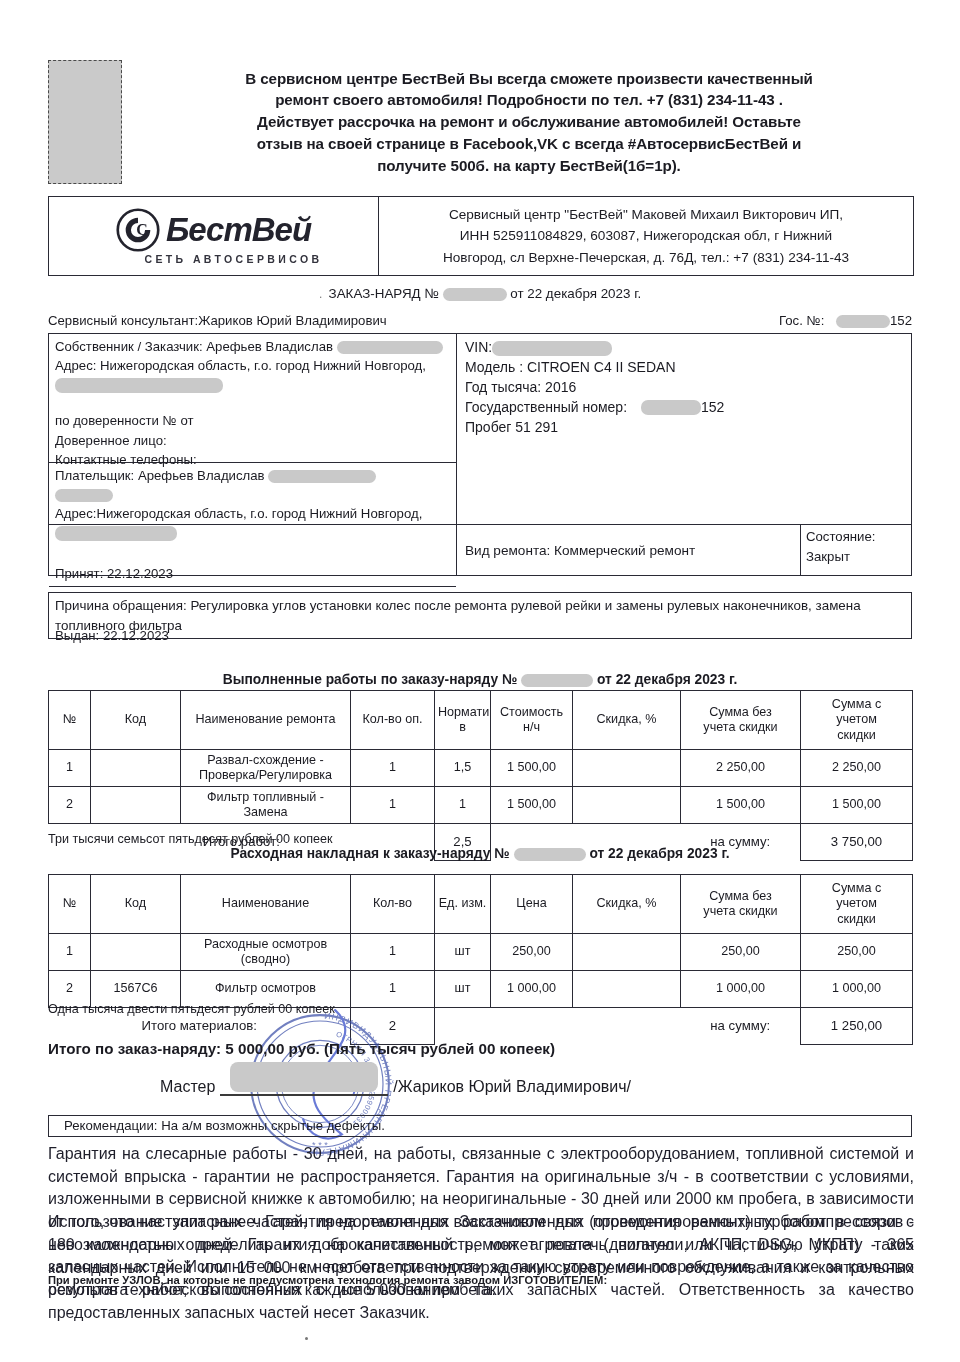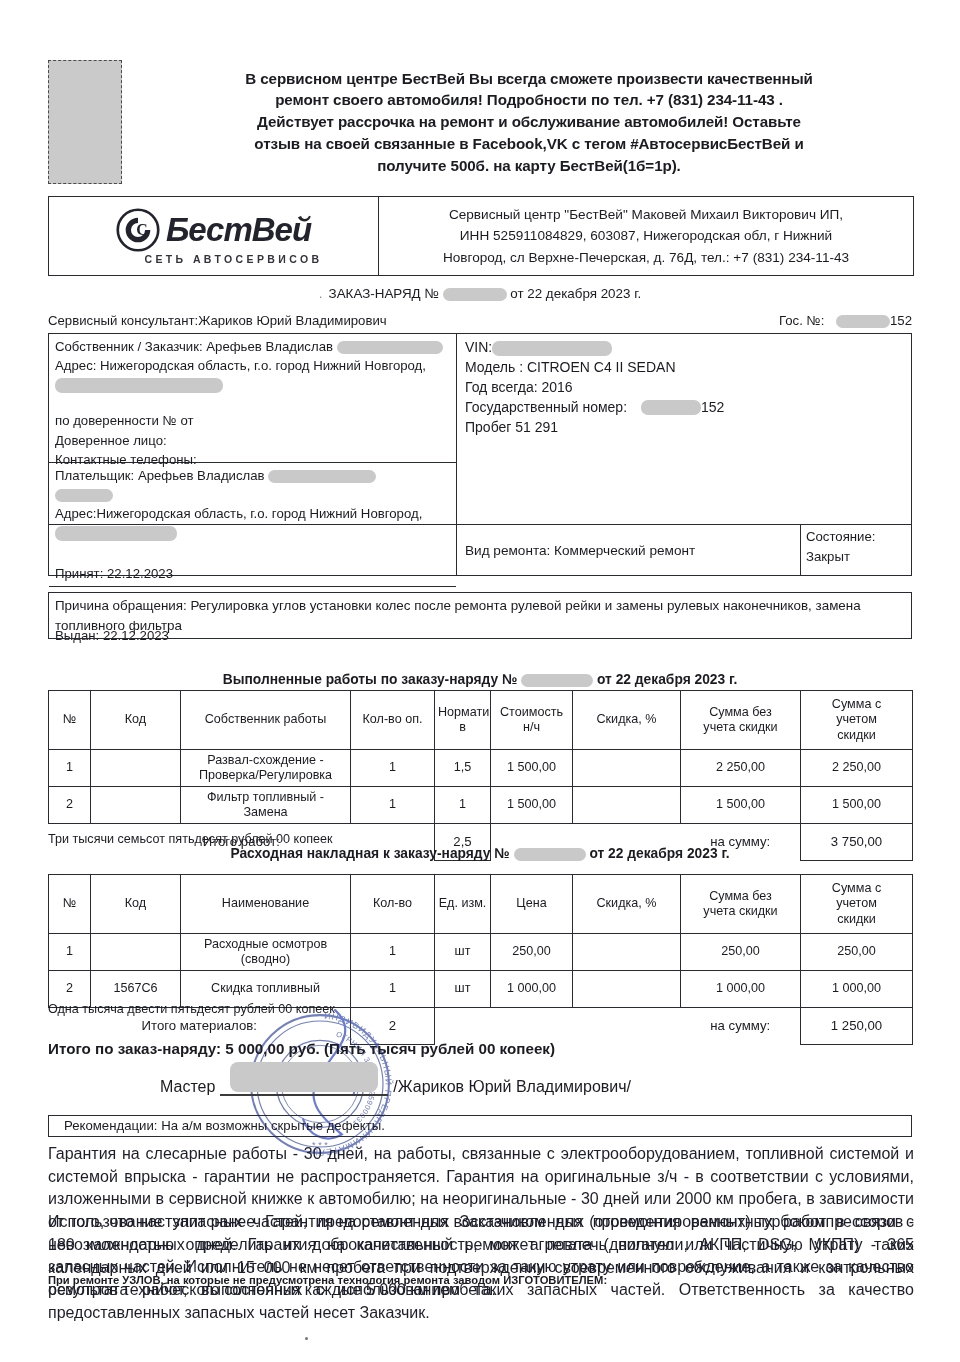--- a/index.html
+++ b/index.html
@@ -334,21 +334,21 @@
 <body>
 
 <div class="page">
 
   <div class="promo">
     <div class="promo-photo"></div>
     <div class="promo-text">
       <div>В сервисном центре БестВей Вы всегда сможете произвести качественный</div>
       <div>ремонт своего автомобиля! Подробности по тел. +7 (831) 234-11-43 .</div>
       <div>Действует рассрочка на ремонт и обслуживание автомобилей! Оставьте</div>
-      <div>отзыв на своей связанные в Facebook,VK с тегом #АвтосервисБестВей и</div>
+      <div>отзыв на своей странице в Facebook,VK с всегда #АвтосервисБестВей и</div>
       <div>получите 500б. на карту БестВей(1б=1р).</div>
     </div>
   </div>
 
   <div class="company-box">
     <div class="logo-cell">
       <div class="logo-row">
         <svg class="logo-mark" viewBox="0 0 100 100">
           <circle cx="50" cy="50" r="46" fill="none" stroke="#23232d" stroke-width="6"></circle>
           <path d="M78 50 A28 28 0 1 1 50 22 L50 34 A16 16 0 1 0 66 50 Z" fill="#23232d"></path>
@@ -421,21 +421,21 @@
       </div>
       <div class="info-right">
         <div>
           <span>VIN:</span><span class="redact tall" style="width:120px;"></span>
         </div>
         <div>
           <span>Модель :</span>
           <span>CITROEN C4 II SEDAN</span>
         </div>
         <div>
-          <span>Год всегда:</span>
+          <span>Год тысяча:</span>
           <span>2016</span>
         </div>
         <div>
           <span>Государственный номер:</span>
           <span class="redact tall" style="width:60px;margin-left:10px;"></span><span>152</span>
         </div>
         <div>
           <span>Пробег</span>
           <span>51 291</span>
         </div>
@@ -474,21 +474,21 @@
         <col style="width:56px">
         <col style="width:82px">
       <col style="width:108px">
         <col style="width:120px">
         <col style="width:112px">
     </colgroup>
     <thead>
       <tr>
         <th>№</th>
         <th>Код</th>
-        <th>Собственник работы</th>
+        <th>Наименование ремонта</th>
         <th>Кол-во оп.</th>
         <th>
           <div>Нормати</div>
           <div>в</div>
         </th>
         <th>
           <div>Стоимость</div>
           <div>н/ч</div>
         </th>
         <th>Скидка, %</th>
@@ -594,21 +594,21 @@
         <td>1</td>
         <td>шт</td>
         <td>250,00</td>
         <td></td>
         <td>250,00</td>
         <td>250,00</td>
       </tr>
       <tr>
         <td>2</td>
         <td>1567C6</td>
-        <td class="cell-name">Скидка топливный</td>
+        <td class="cell-name">Фильтр осмотров</td>
         <td>1</td>
         <td>шт</td>
         <td>1 000,00</td>
         <td></td>
         <td>1 000,00</td>
         <td>1 000,00</td>
       </tr>
       <tr>
         <td class="nb tot-label" colspan="3">Итого материалов:</td>
         <td class="tot-val">2</td>

